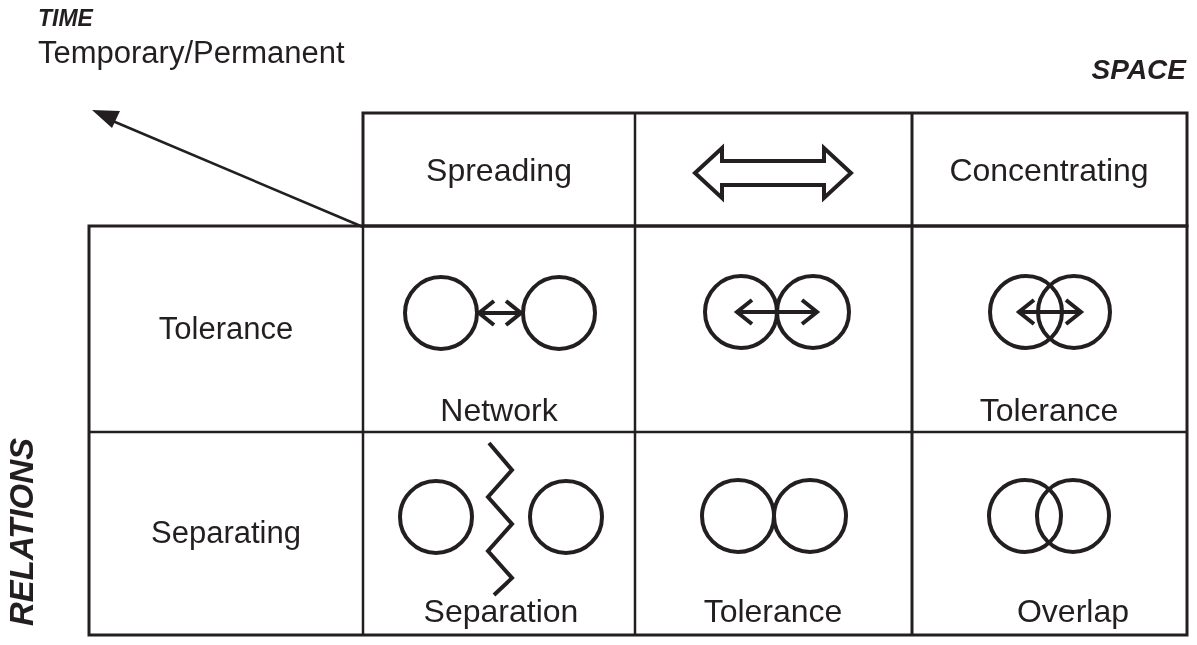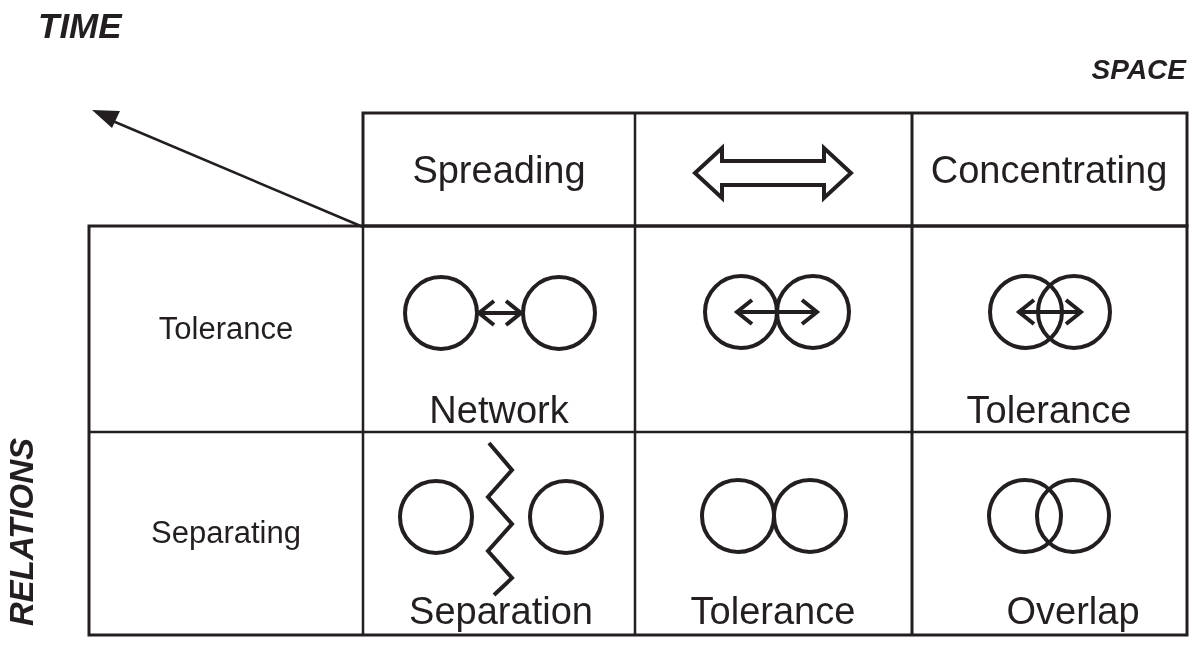--- a/index.html
+++ b/index.html
@@ -9,29 +9,29 @@
     background:#ffffff;
     color:#231f20;
     font-family:"Liberation Sans", sans-serif;
     overflow:hidden;
   }
   .layer { position:absolute; left:0; top:0; }
   .lbl {
     position:absolute;
     transform:translate(-50%,-50%);
     white-space:nowrap;
-    font-size:38px;
+    font-size:32px;
     line-height:1;
     color:#231f20;
   }
   .axis-block { position:absolute; left:38px; top:4px; }
   .axis-title {
     font-style:italic;
     font-weight:600;
-    font-size:35px;
+    font-size:23px;
     line-height:1.25;
     white-space:nowrap;
   }
   .axis-sub {
     font-size:31px;
     line-height:1.3;
     white-space:nowrap;
   }
   .space-title {
     position:absolute;
@@ -111,20 +111,21 @@
 
       <g stroke-width="4">
         <circle cx="1025" cy="516" r="36"></circle>
         <circle cx="1073" cy="516" r="36"></circle>
       </g>
     </g>
   </svg>
 
   <div class="axis-block">
     <div class="axis-title">TIME</div>
+    <div class="axis-sub">Temporary/Permanent</div>
   </div>
 
   <div class="space-title">SPACE</div>
 
   <div class="relations-title">RELATIONS</div>
 
   <div class="lbl" style="left:499px; top:170px;">Spreading</div>
   <div class="lbl" style="left:1049px; top:170px;">Concentrating</div>
 
   <div class="lbl row-label" style="left:226px; top:328px;">Tolerance</div>

